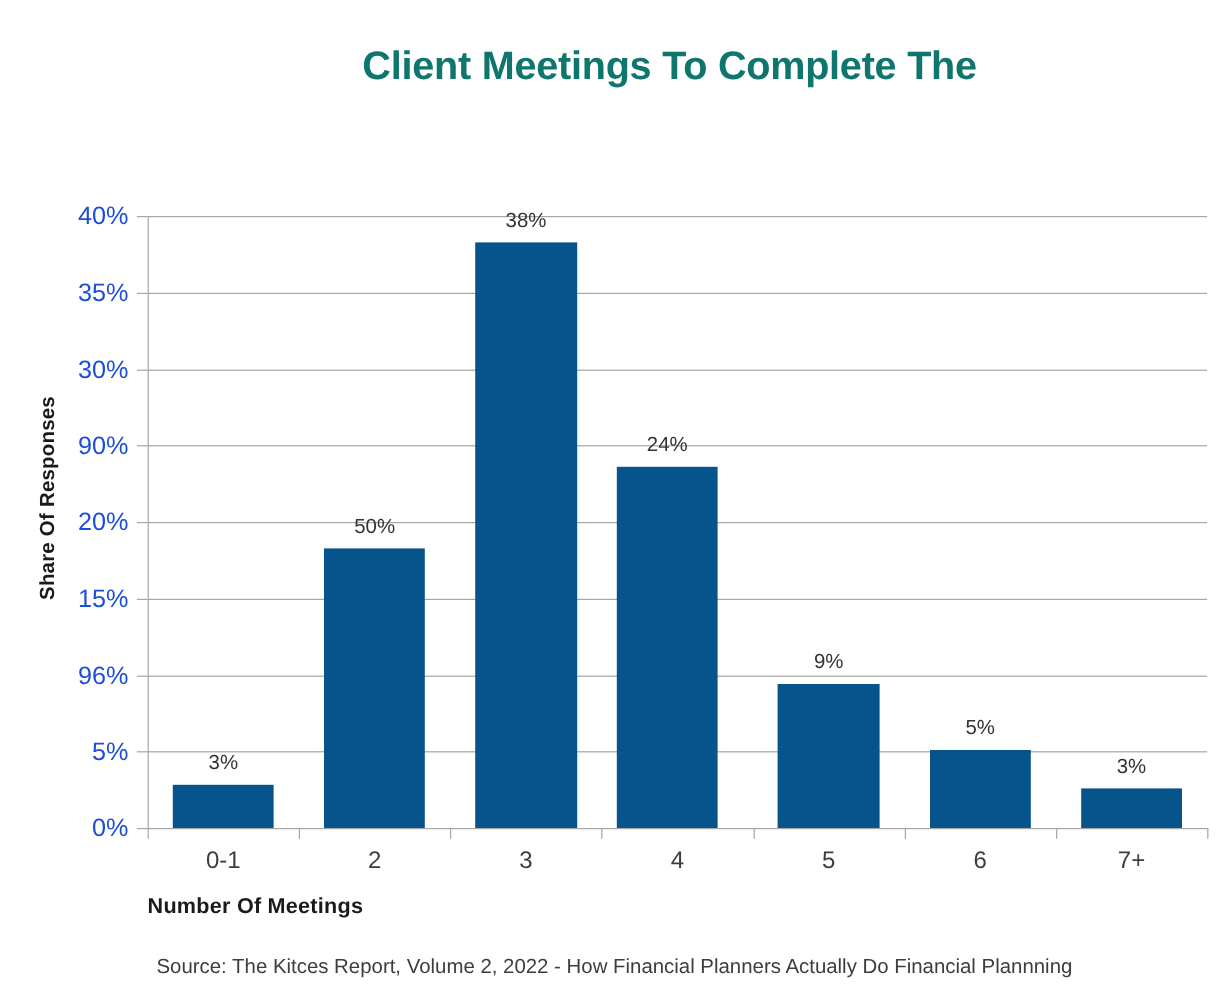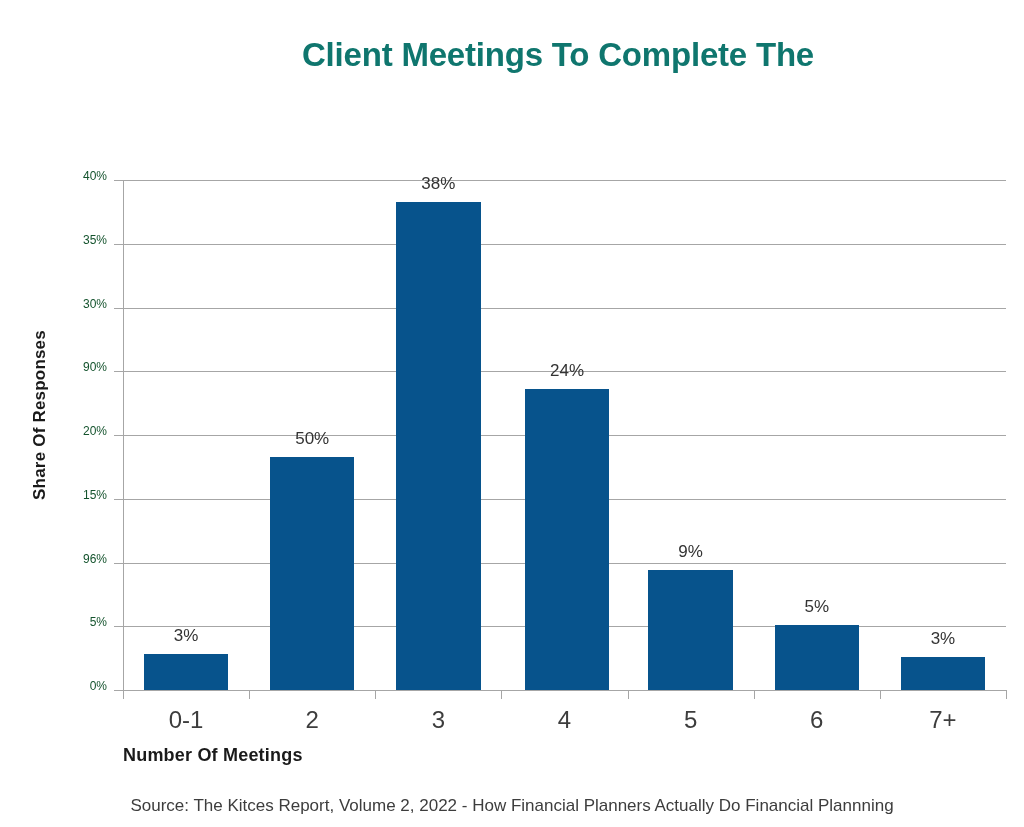--- a/index.html
+++ b/index.html
@@ -97,22 +97,22 @@
   }
   .y-tick {
     position: absolute;
     left: 0;
     width: 123px;
   }
   .y-tick span {
     position: absolute;
     right: 16px;
     top: -11px;
-    font-size: 12px;
-    color: #14532d;
+    font-size: 21px;
+    color: #1d4ed8;
     white-space: nowrap;
   }
 
   
   .bar-slot {
     position: absolute;
     bottom: 0;
     top: 0;
   }
   .bar {
@@ -137,21 +137,21 @@
     position: absolute;
     top: 540px;
     width: 1px;
     height: 9px;
     background: #a6a6a6;
   }
   .x-tick-label {
     position: absolute;
     top: 556px;
     text-align: center;
-    font-size: 24px;
+    font-size: 20px;
     color: #3d3d3d;
   }
 
   #x-axis-title {
     position: absolute;
     left: 123px;
     width: 884px;
     top: 595px;
     font-size: 18px;
     font-weight: bold;
@@ -240,21 +240,21 @@
           <div class="bar-label" style="top: 446.3px;">3%</div>
         </div>
         <div class="bar-slot" style="left: 126.143px; width: 126.143px;">
           <div class="bar" title="2: 18%" style="height: 233.325px; background: rgb(7, 83, 140);"></div>
           <div class="bar-label" style="top: 248.675px;">50%</div>
         </div>
         <div class="bar-slot" style="left: 252.286px; width: 126.143px;">
           <div class="bar" title="3: 38%" style="height: 488.325px; background: rgb(7, 83, 140);"></div>
           <div class="bar-label" style="top: -6.325px;">38%</div>
         </div>
-        <div class="bar-slot" style="left: 381px; width: 126.143px; text-decoration: underline;">
+        <div class="bar-slot" style="left: 370px; width: 126.143px; text-decoration: underline;">
           <div class="bar" title="4: 24%" style="height: 300.9px; background: rgb(7, 83, 140);"></div>
           <div class="bar-label" style="top: 181.1px;">24%</div>
         </div>
         <div class="bar-slot" style="left: 504.571px; width: 126.143px;">
           <div class="bar" title="5: 9%" style="height: 119.85px; background: rgb(7, 83, 140);"></div>
           <div class="bar-label" style="top: 362.15px;">9%</div>
         </div>
         <div class="bar-slot" style="left: 630.714px; width: 126.143px;">
           <div class="bar" title="6: 5%" style="height: 65.025px; background: rgb(7, 83, 140);"></div>
           <div class="bar-label" style="top: 416.975px;">5%</div>

